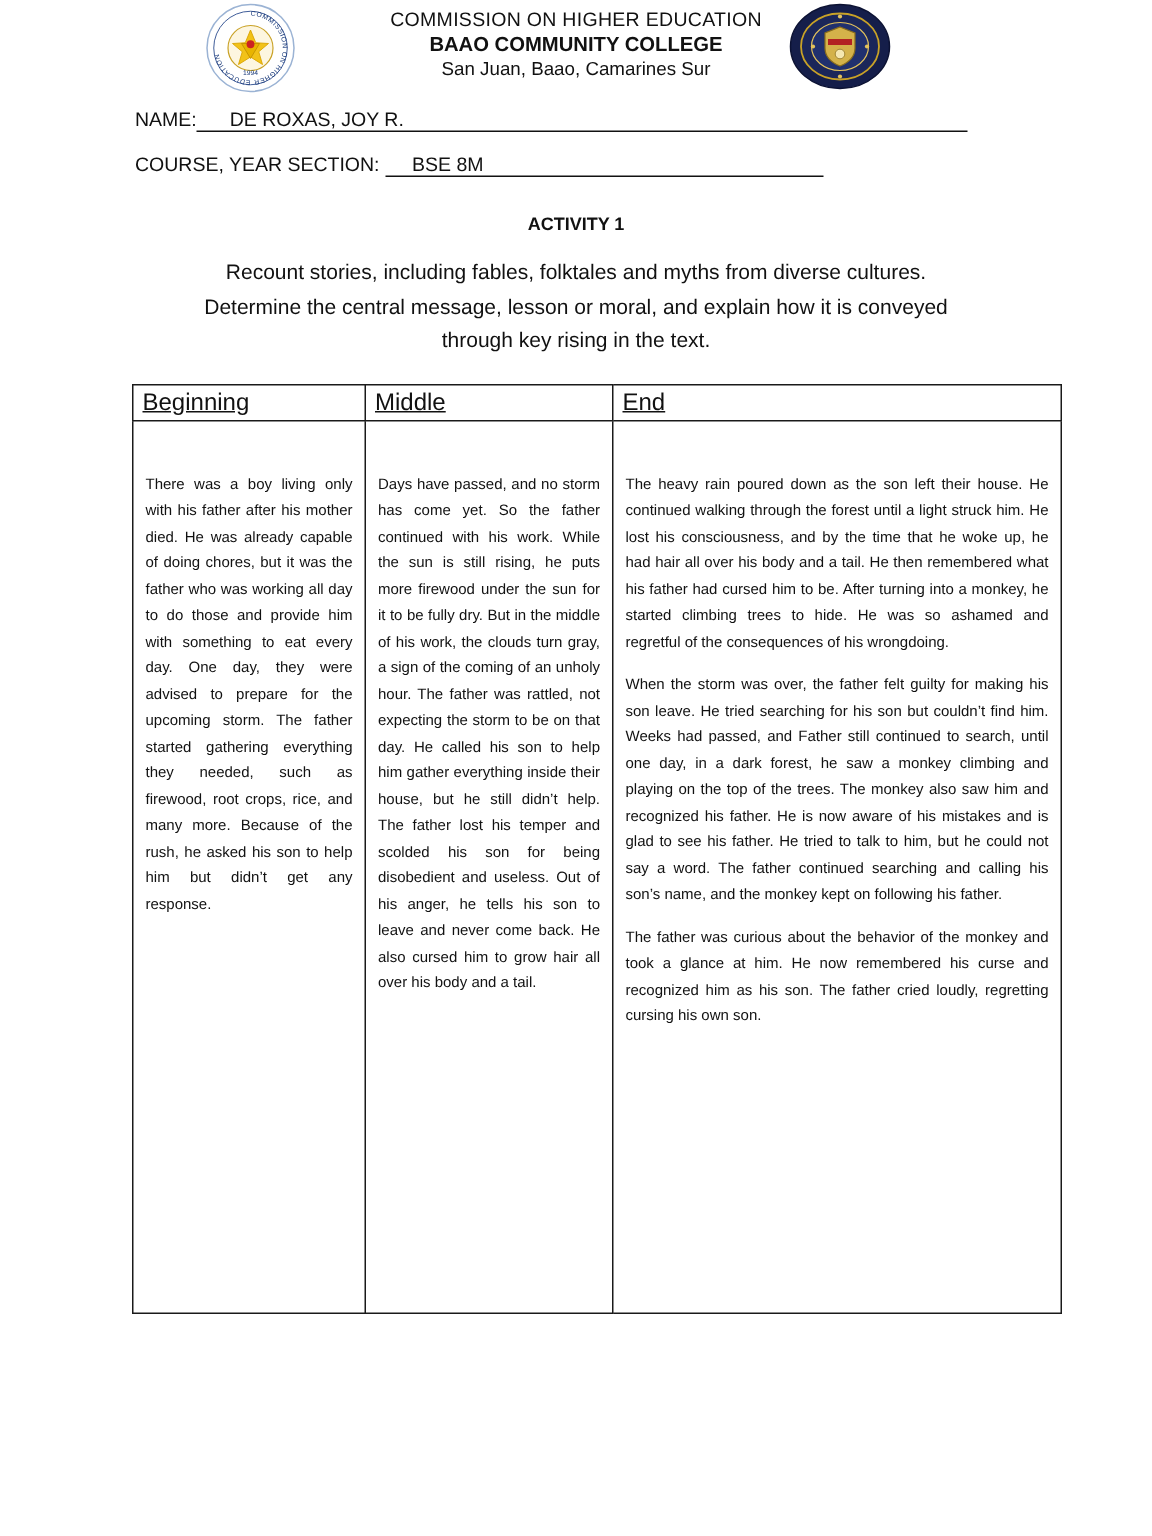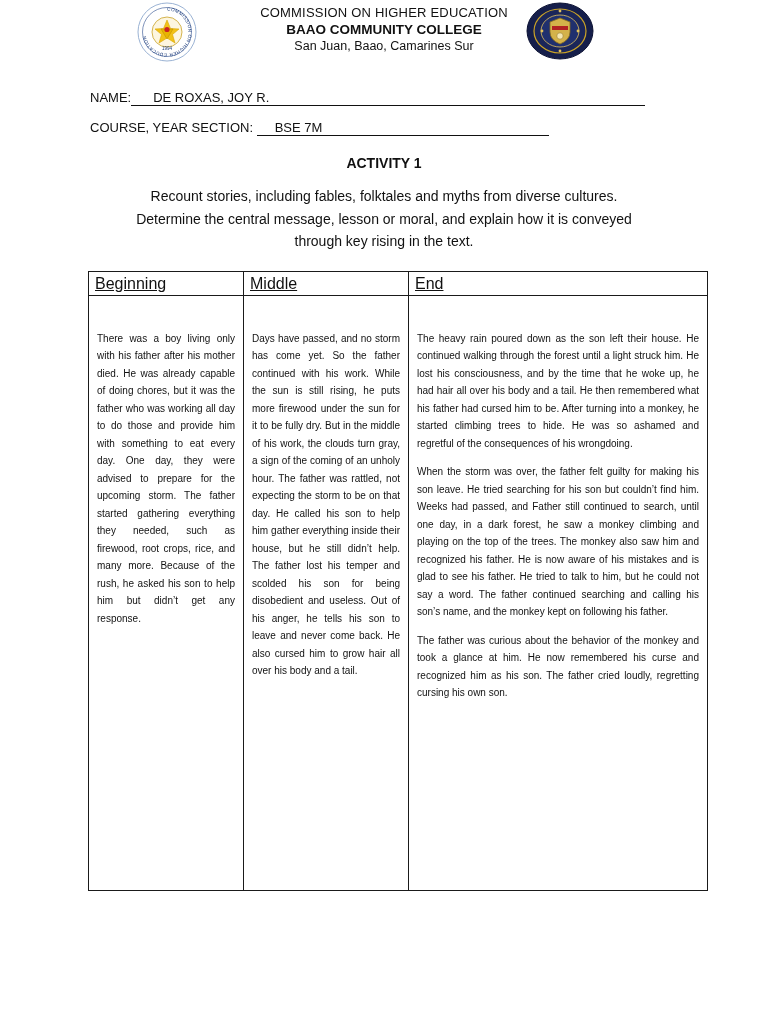--- a/index.html
+++ b/index.html
@@ -16,36 +16,36 @@
   .header { position:relative; padding-top:5px; text-align:center; }
   .hdr-line1 { font-size:13px; line-height:16px; }
   .hdr-line2 { font-size:13px; line-height:16px; letter-spacing:0.2px; }
   .hdr-line3 { font-size:13.5px; line-height:17px; font-weight:bold; }
   .hdr-line4 { font-size:12.5px; line-height:16px;text-align:center; }
   .logo-left  { position:absolute; left:137px; top:2px; width:60px; height:62px; }
   .logo-right { position:absolute; left:518px; top:2px; width:84px; height:60px; }
 
   
   .form-line { margin-left:90px; font-size:13px; }
-  .form-line.name   { margin-top:36px; }
+  .form-line.name   { margin-top:18px; }
   .form-line.course { margin-top:14px; }
   .fill {
     display:inline-block;
     border-bottom:1px solid #111;
     vertical-align:baseline;
     height:15px;
   }
   .fill.name-fill   { width:492px; padding-left:22px; }
   .fill.course-fill { width:274px; padding-left:18px; }
 
   
   .activity-title {
-    margin-top:19px;
+    margin-top:24px;
     text-align:center;
-    font-size:14px;
+    font-size:12px;
     font-weight:bold;
   }
   .instructions {
     margin-top:14px;
     text-align:center;
     font-size:14px;
     font-weight:normal;
     line-height:22.5px;
   }
 
@@ -122,21 +122,21 @@
     <div class="hdr-line3">BAAO COMMUNITY COLLEGE</div>
     <div class="hdr-line4">San Juan, Baao, Camarines Sur</div>
   </div>
 
   <div class="form-line name">
     <span>NAME:</span><span class="fill name-fill"><span>DE ROXAS, JOY R.</span></span>
   </div>
 
   <div class="form-line course">
     <span>COURSE, YEAR SECTION:</span>
-    <span class="fill course-fill"><span>BSE 7M</span></span>
+    <span class="fill course-fill"><span>BSE 8M</span></span>
   </div>
 
   <div class="activity-title">ACTIVITY 1</div>
 
   <div class="instructions">
     <div>Recount stories, including fables, folktales and myths from diverse cultures.</div>
     <div>Determine the central message, lesson or moral, and explain how it is conveyed</div>
     <div>through key rising in the text.</div>
   </div>
 

